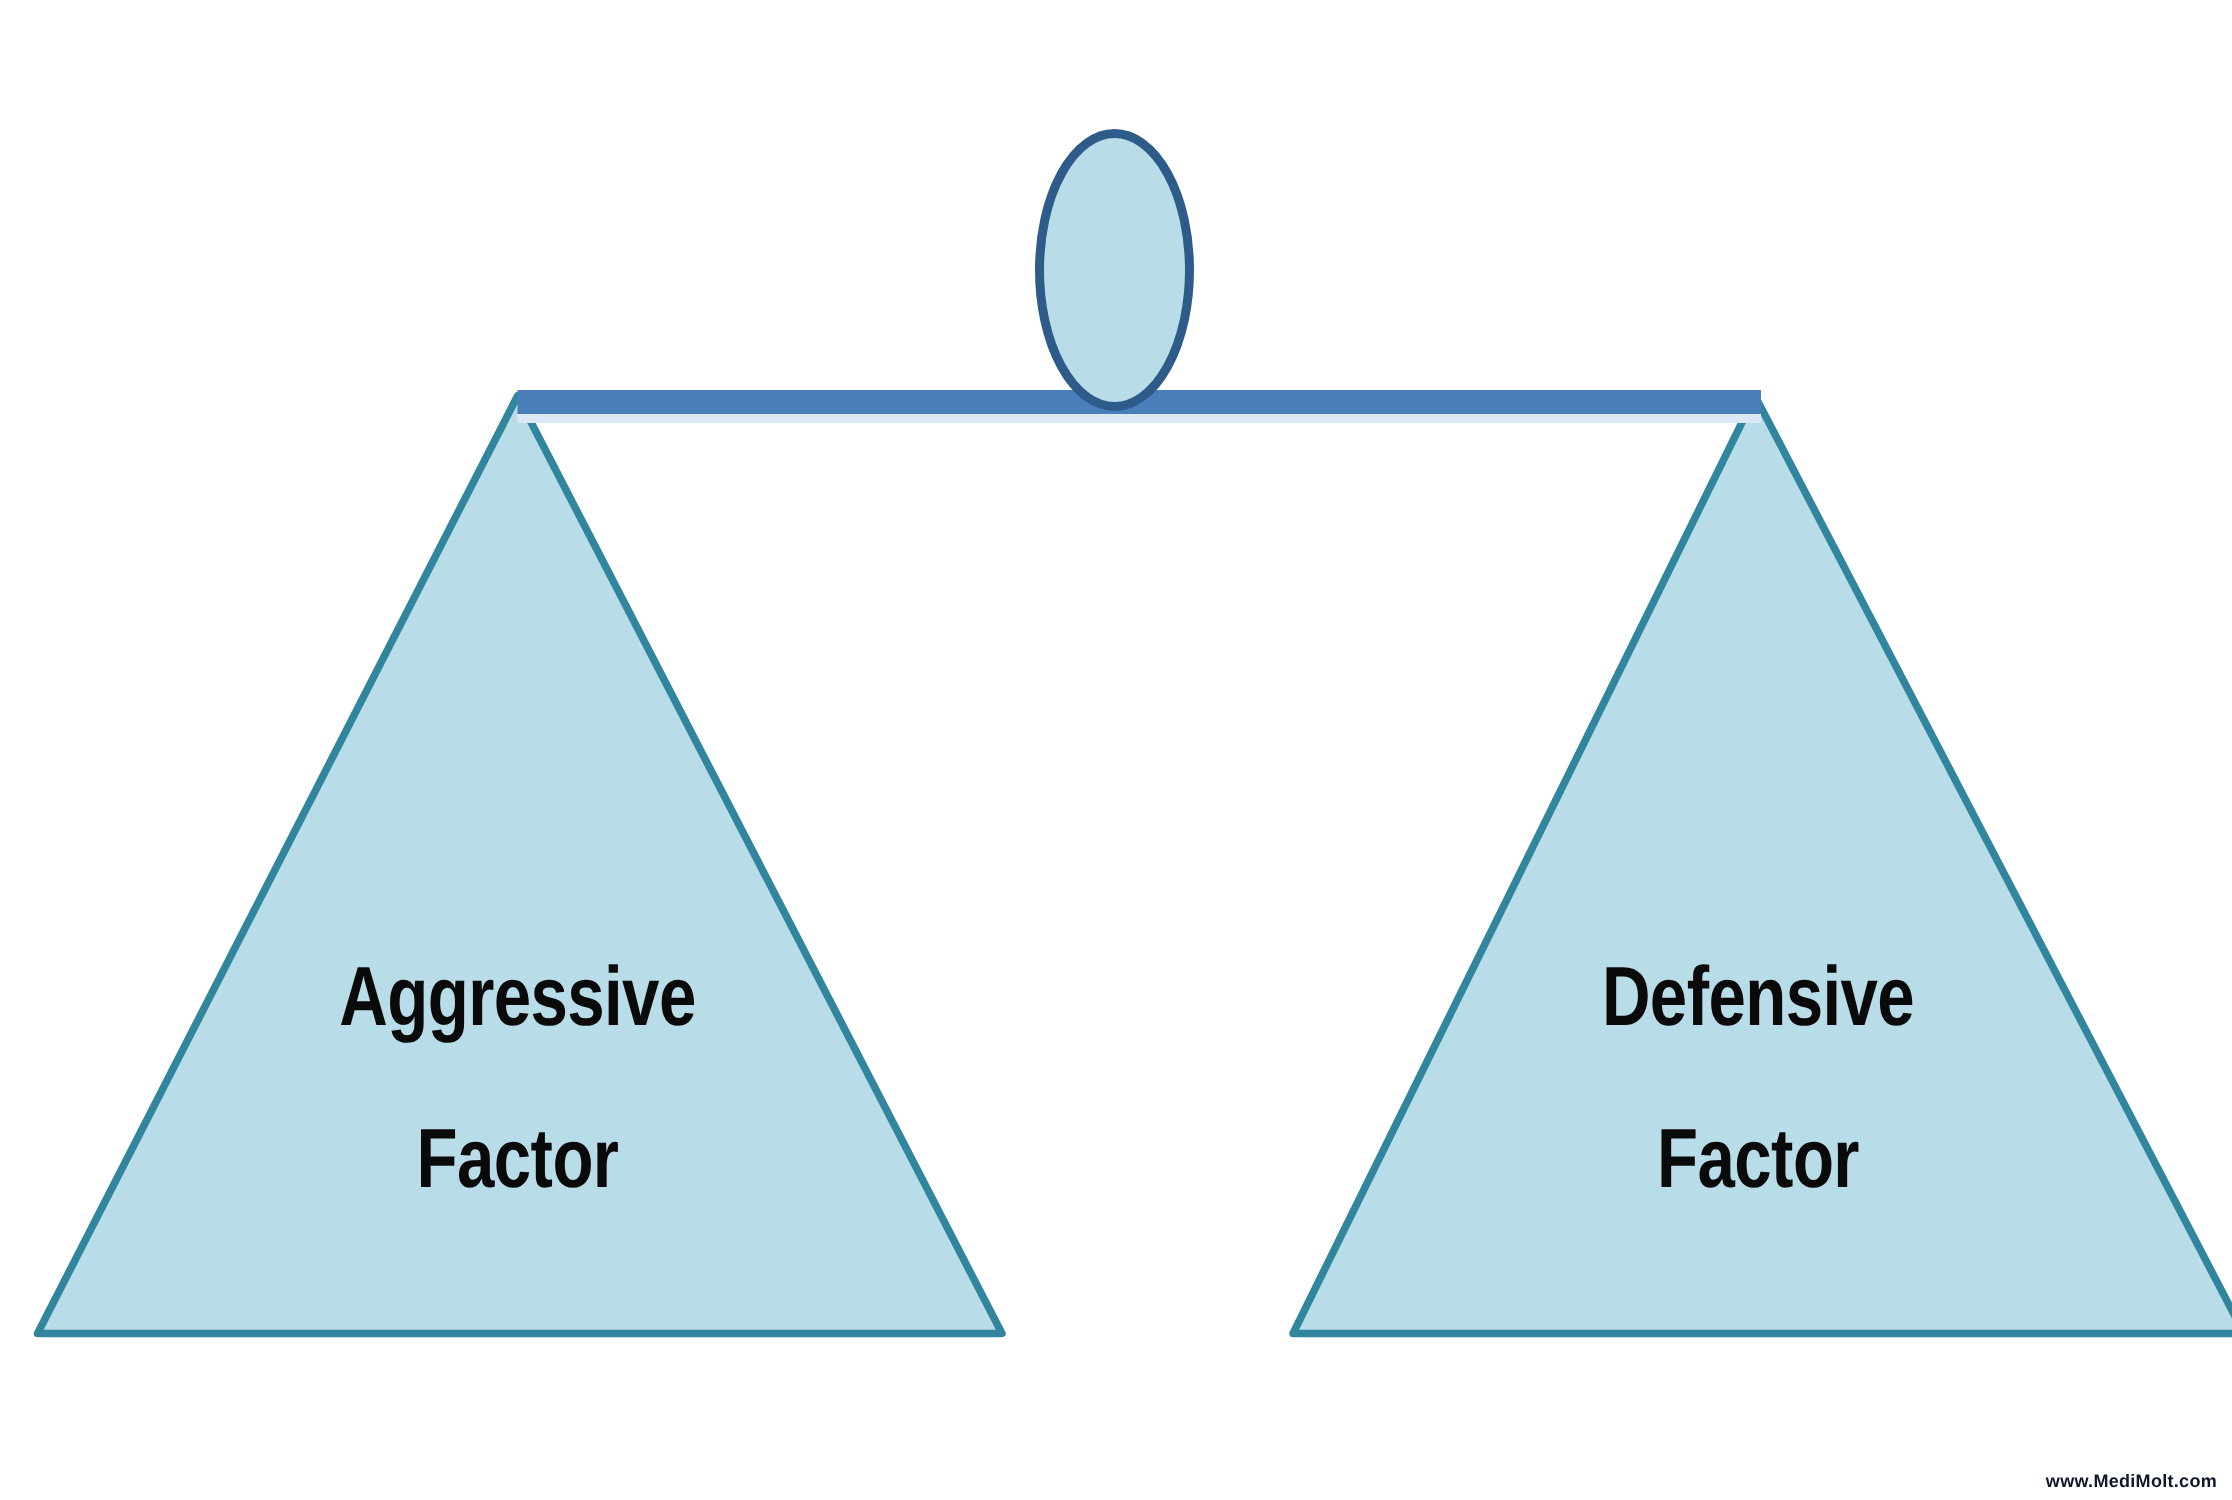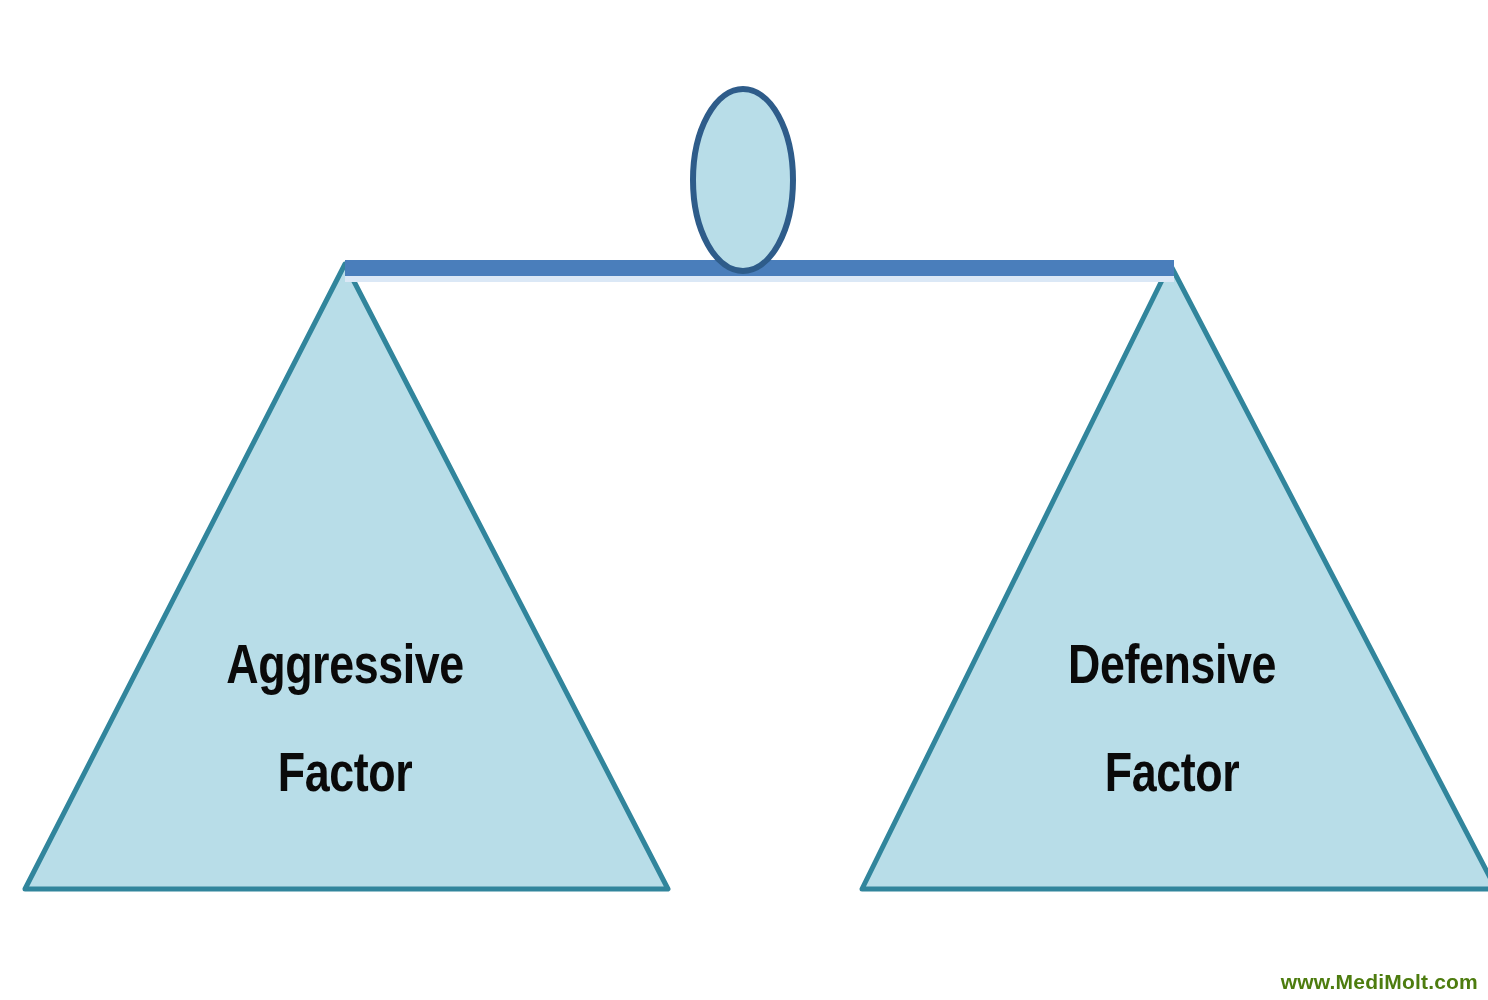--- a/index.html
+++ b/index.html
@@ -62,23 +62,23 @@
     display: block;
   }
   .pan-label .line + .line {
     margin-top: 44px;
   }
 
   #watermark {
     position: absolute;
     right: 10px;
     bottom: 6px;
-    color: #4d7c0f;
+    color: #0f172a;
     font-family: "Liberation Sans", sans-serif;
-    font-size: 21px;
+    font-size: 12px;
     font-weight: bold;
     letter-spacing: 0.2px;
     user-select: none;
   }
 </style>
 </head>
 <body>
 
 <div id="stage">
 

